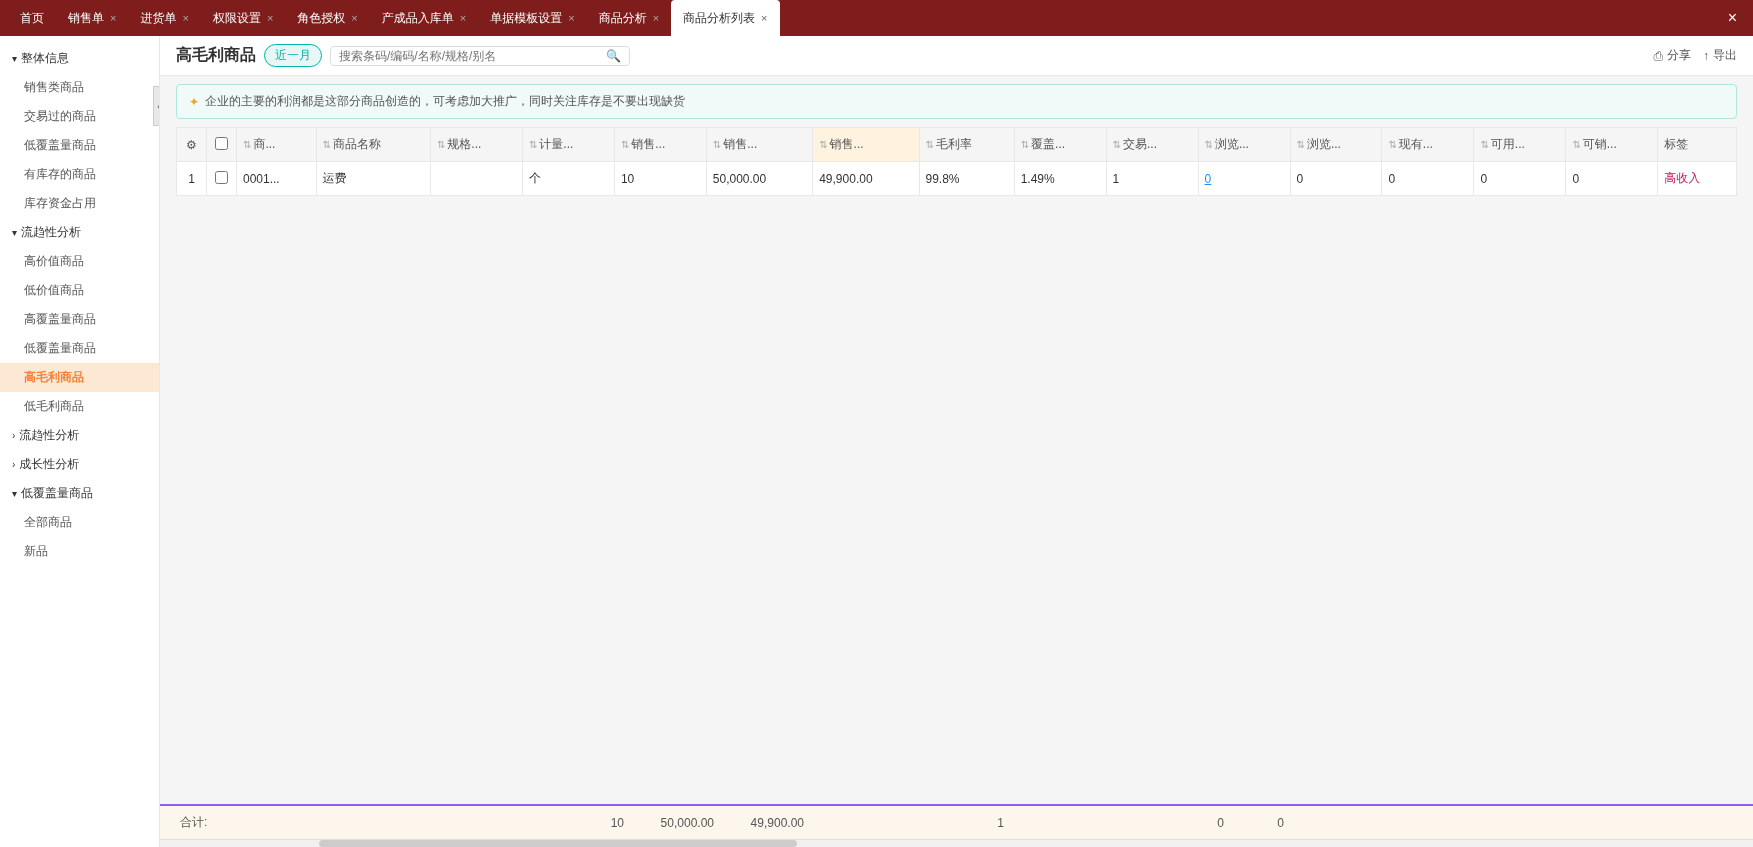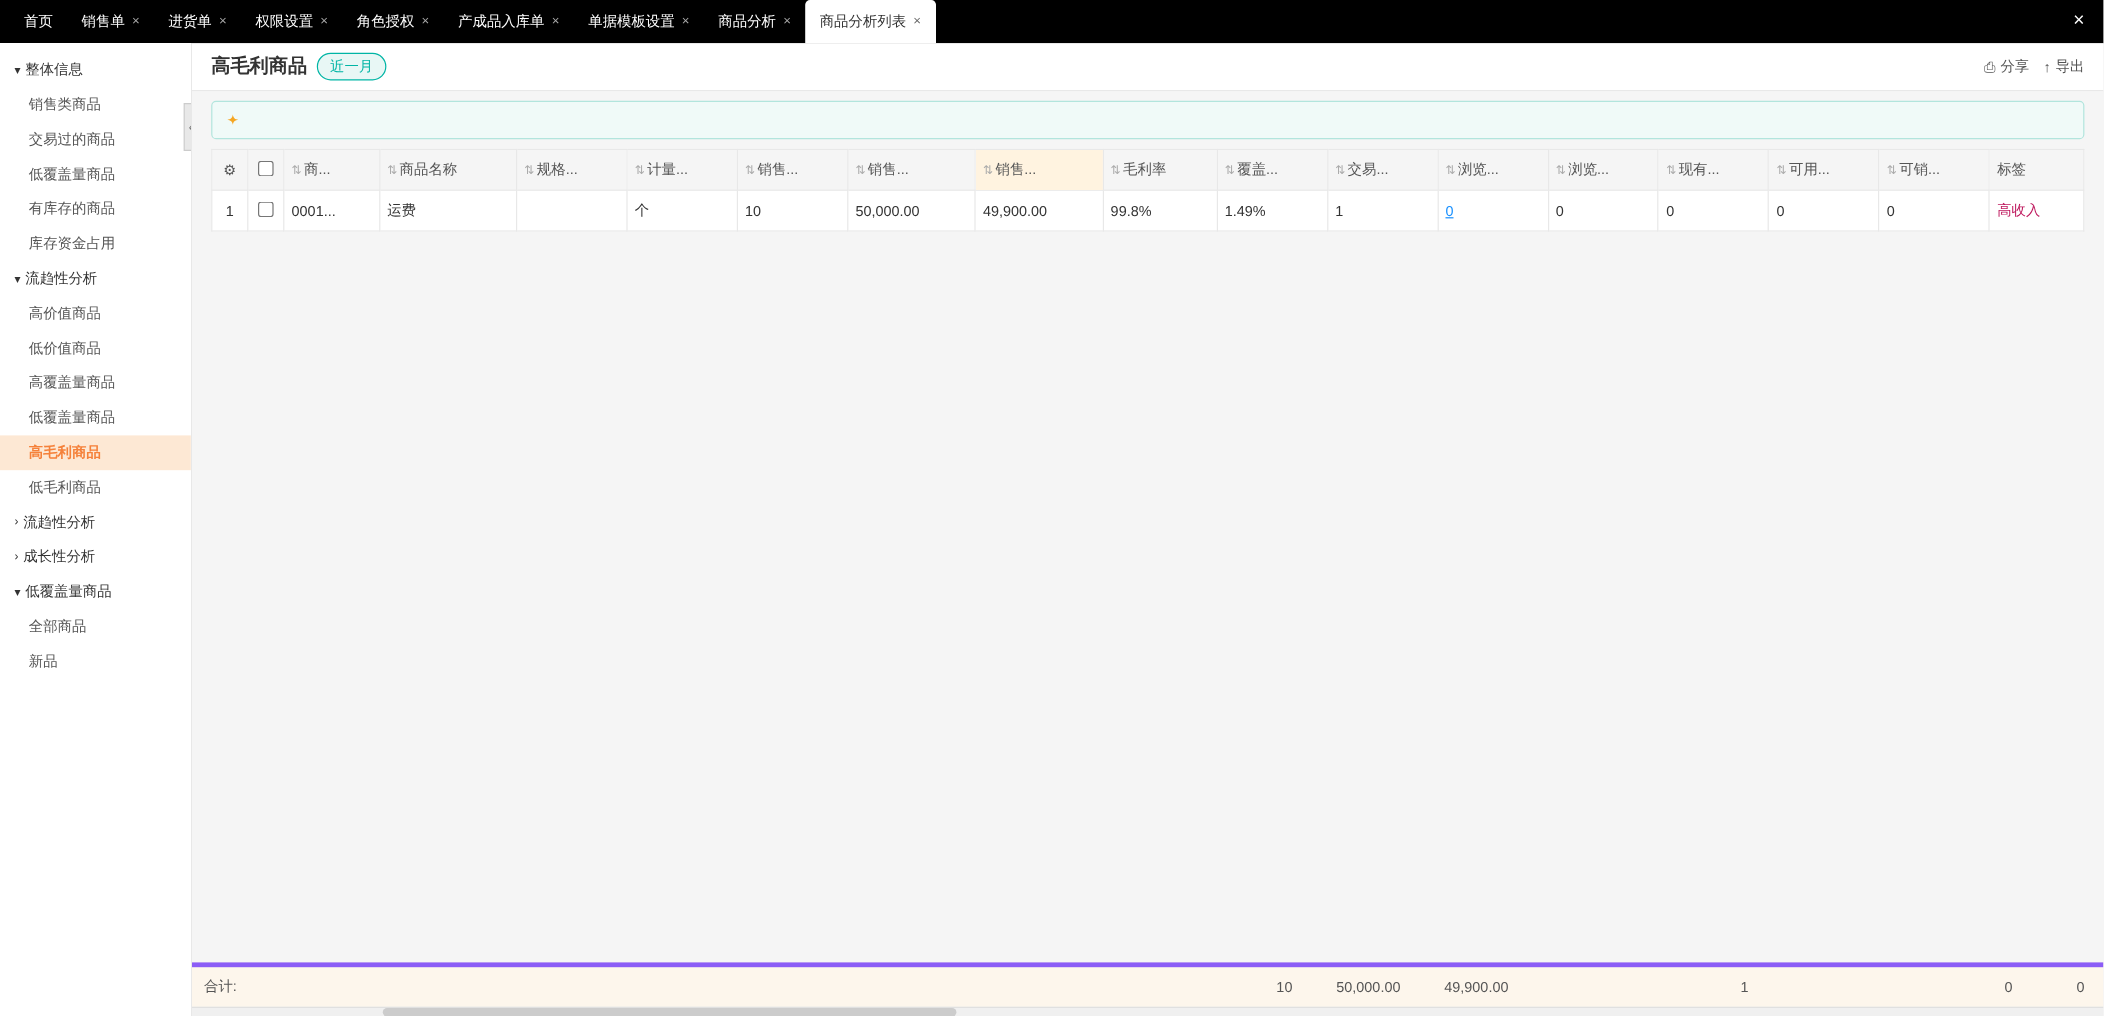--- a/index.html
+++ b/index.html
@@ -1,20 +1,20 @@
 <!DOCTYPE html>
 <html><head>
   <meta charset="utf-8">
   <style>
     * { box-sizing: border-box; margin: 0; padding: 0; font-family: 'Microsoft YaHei', Arial, sans-serif; font-size: 12px; }
     body { background: #f5f5f5; overflow: hidden; }
 
     
     .top-nav {
-      background: #000000;
+      background: #7f1d1d;
       display: flex;
       align-items: center;
       height: 36px;
       padding: 4px 8px;
       color: white;
     }
     .nav-item {
       padding: 0 12px;
       height: 36px;
       display: flex;
@@ -182,27 +182,26 @@
       border: 1px solid #e8e8e8;
       color: #333;
       white-space: nowrap;
     }
     .tag-cell { color: #be185d; }
 
     
     .footer-total {
       display: flex;
       align-items: center;
-      padding: 8px 10px;
+      padding: 8px 20px;
       background: #fdf6ec;
-      border-top: 4px solid #8b5cf6;
+      border-top: 2px solid #8b5cf6;
       font-size: 12px;
       color: #555;
       gap: 0;
-      justify-content: space-between;
     }
     .total-label { min-width: 80px; }
     .total-cells {
       display: flex;
       gap: 0;
     }
     .total-cell {
       min-width: 80px;
       padding: 0 6px;
       text-align: right;
@@ -337,34 +336,39 @@
     <div class="sidebar-item">
       <span>新品</span>
     </div>
   </div>
 
   <div class="content">
 
     <div class="content-header">
       <span class="page-title">高毛利商品</span>
       <button class="filter-btn">近一月</button>
+      <div class="search-box">
+        <input type="text" placeholder="搜索条码/编码/名称/规格/别名" style="">
+        <span class="search-icon">🔍</span>
+      </div>
       <div class="header-actions">
         <div class="action-btn">
           <span>⎙</span>
           <span>分享</span>
         </div>
         <div class="action-btn">
           <span>↑</span>
           <span>导出</span>
         </div>
       </div>
     </div>
 
     <div class="info-banner">
       <span class="info-icon">✦</span>
+      <span>企业的主要的利润都是这部分商品创造的，可考虑加大推广，同时关注库存是不要出现缺货</span>
     </div>
 
     <div class="table-container">
       <table>
         <thead>
           <tr>
             <th style="width:30px; text-align:center;">⚙</th>
             <th style="width:30px; text-align:center;"><input type="checkbox" style=""></th>
             <th><span class="sort-icon">⇅</span><span>商...</span></th>
             <th><span class="sort-icon">⇅</span><span>商品名称</span></th>

